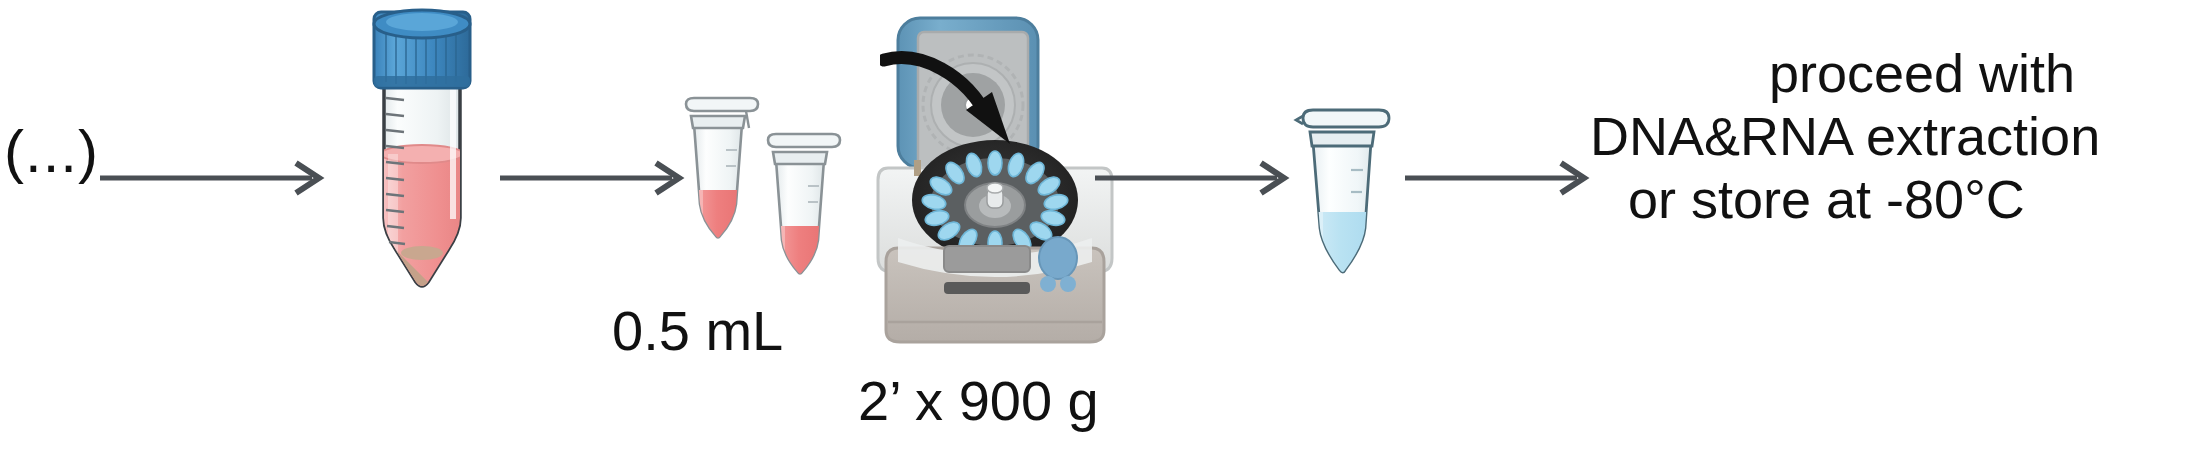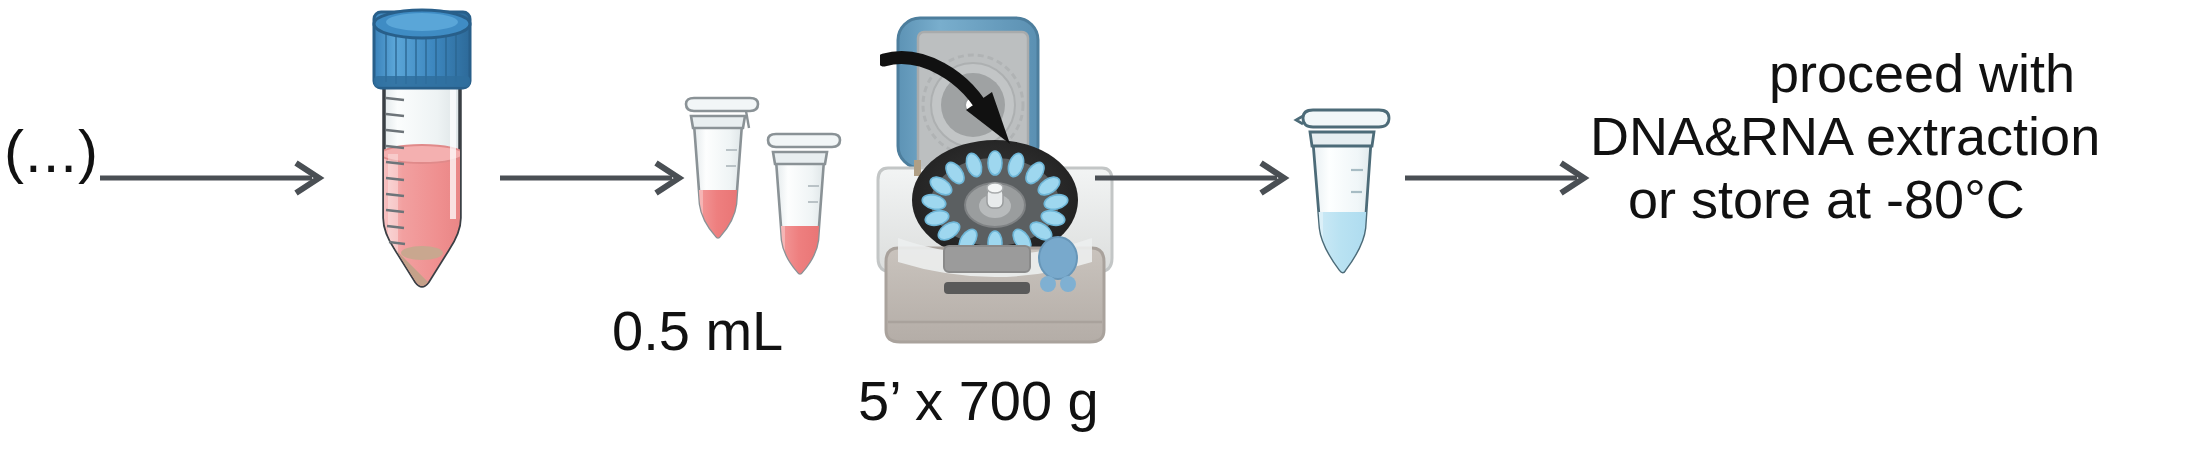--- a/index.html
+++ b/index.html
@@ -306,21 +306,21 @@
     </svg>
   </div>
 
   <div class="abs" style="left:880px; top:48px;">
     <svg width="150" height="110" viewBox="0 0 150 110">
       <path d="M4,12 C40,2 86,26 108,70" fill="none" stroke="#111111" stroke-width="13" stroke-linecap="round"></path>
       <polygon points="86,62 130,96 112,44" fill="#111111"></polygon>
     </svg>
   </div>
 
-  <div class="abs spin-label">5’ x 700 g</div>
+  <div class="abs spin-label">2’ x 900 g</div>
 
   <div class="abs arrow" style="left:1095px; top:158px; width:200px;">
     <svg width="200" height="40" viewBox="0 0 200 40">
       <line x1="0" y1="20" x2="182" y2="20" stroke="#4a4f54" stroke-width="5"></line>
       <polyline points="166,5 189,20 166,35" fill="none" stroke="#4a4f54" stroke-width="6" stroke-linejoin="miter"></polyline>
     </svg>
   </div>
 
   <div class="abs figure" style="left:1293px; top:104px;">
     <svg width="110" height="180" viewBox="0 0 110 180">

